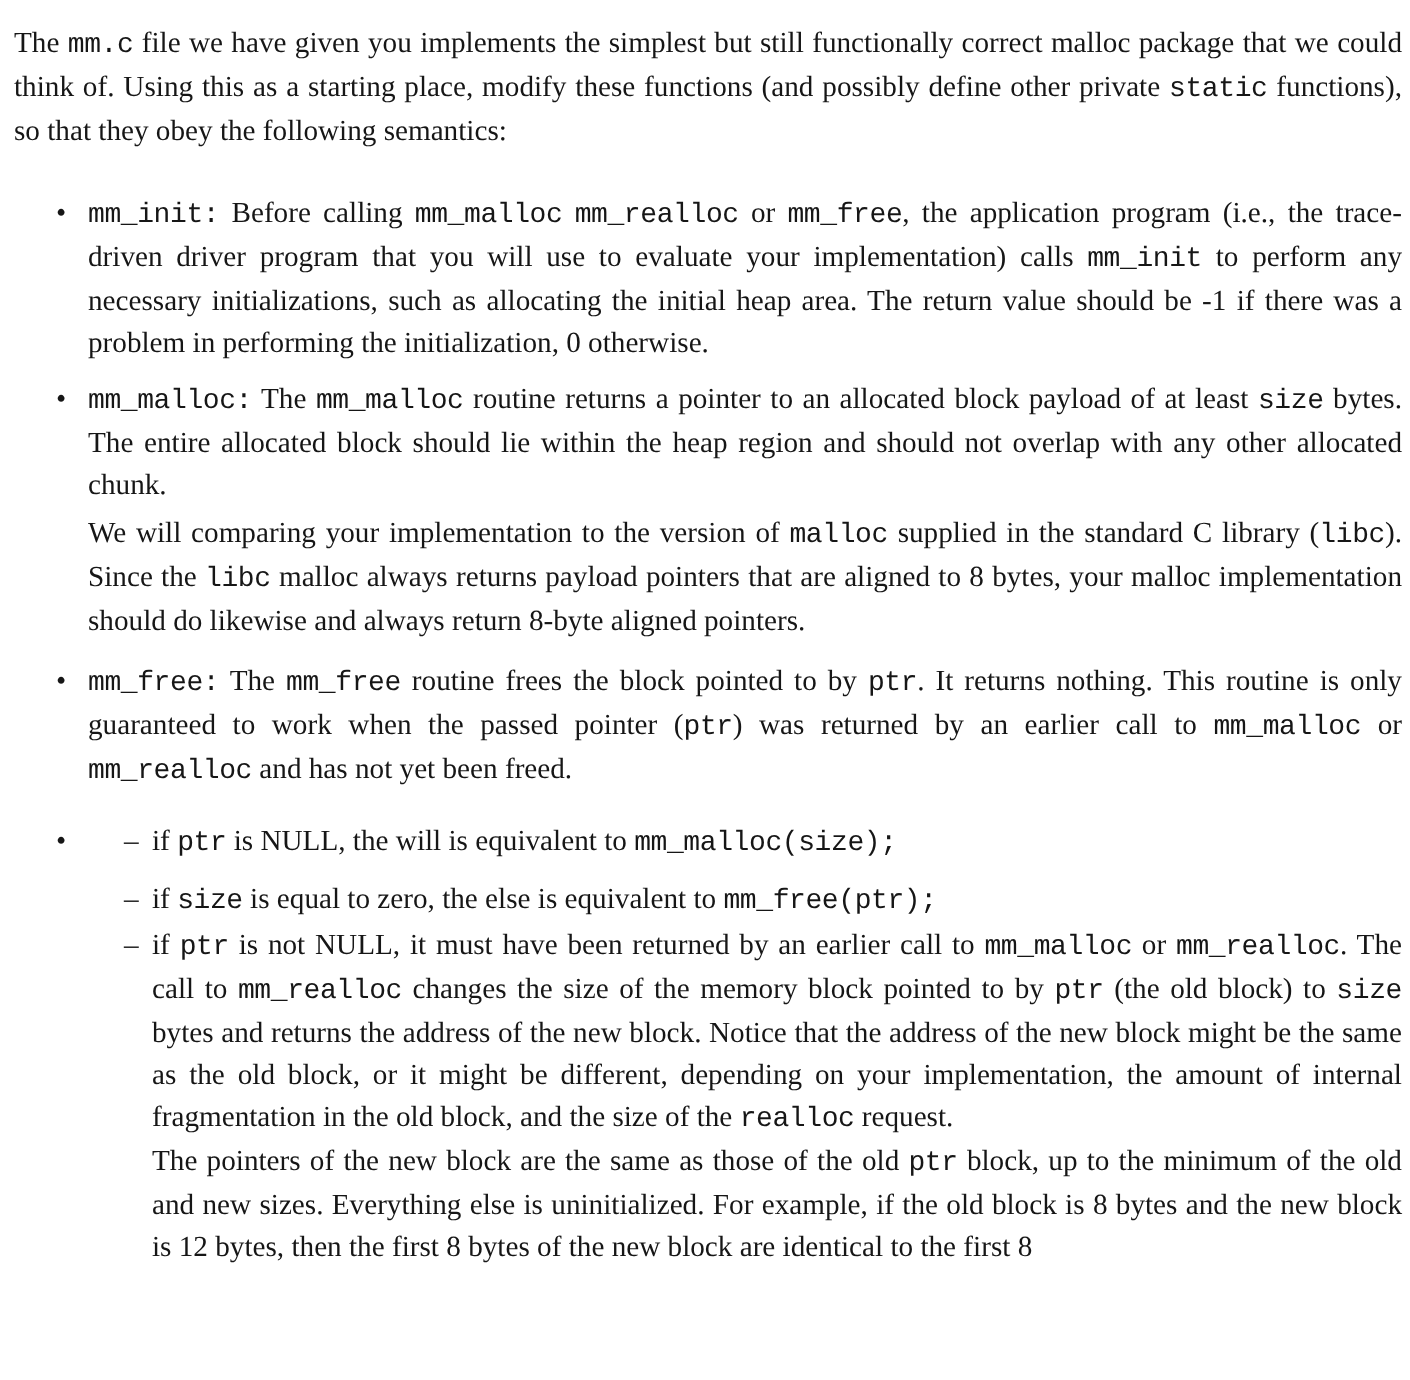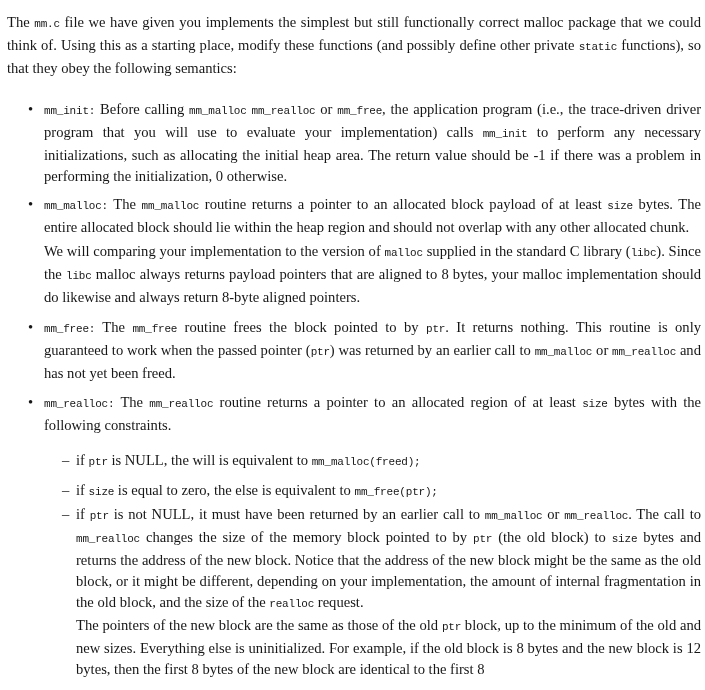--- a/index.html
+++ b/index.html
@@ -11,21 +11,21 @@
     font-family: "Liberation Serif", serif;
     font-size: 14.6px;
     line-height: 21px;
     color: #161616;
   }
   .page { padding: 12px 4px 0 7px; }
   .para { text-align: justify; }
   .para:last-child { }
   .mono {
     font-family: "Liberation Mono", monospace;
-    font-size: 11px;
+    font-size: 14px;
     letter-spacing: -0.2px;
   }
   .it { }
   .rm { }
   .item { position: relative; margin-left: 37px; }
   .marker {
     position: absolute;
     left: -16px;
     top: 0;
     width: 14px;
@@ -62,25 +62,24 @@
     <p class="para p2"><span class="rm">We will comparing your implementation to the version of </span><span class="mono">malloc</span><span class="rm"> supplied in the standard C library (</span><span class="mono">libc</span><span class="rm">). Since the </span><span class="mono">libc</span><span class="rm"> malloc always returns payload pointers that are aligned to 8 bytes, your malloc implementation should do likewise and always return 8-byte aligned pointers.</span></p>
   </div>
 
   <div class="item item-3">
     <span class="marker">•</span>
     <p class="para"><span class="mono">mm_free:</span><span class="rm"> The </span><span class="mono">mm_free</span><span class="rm"> routine frees the block pointed to by </span><span class="mono">ptr</span><span class="rm">. It returns nothing. This routine is only guaranteed to work when the passed pointer (</span><span class="mono">ptr</span><span class="rm">) was returned by an earlier call to </span><span class="mono">mm_malloc</span><span class="rm"> or </span><span class="mono">mm_realloc</span><span class="rm"> and has not yet been freed.</span></p>
   </div>
 
   <div class="item item-4">
     <span class="marker">•</span>
-    <p class="para"><span class="mono">mm_realloc:</span><span class="rm"> The </span><span class="mono">mm_realloc</span><span class="rm"> routine returns a pointer to an allocated region of at least </span><span class="mono">size</span><span class="rm"> bytes with the following constraints.</span></p>
 
     <div class="sub sub-1">
       <span class="marker">–</span>
-      <p class="para"><span class="rm">if </span><span class="mono">ptr</span><span class="rm"> is NULL, the will is equivalent to </span><span class="mono">mm_malloc(freed);</span></p>
+      <p class="para"><span class="rm">if </span><span class="mono">ptr</span><span class="rm"> is NULL, the will is equivalent to </span><span class="mono">mm_malloc(size);</span></p>
     </div>
 
     <div class="sub sub-2">
       <span class="marker">–</span>
       <p class="para"><span class="rm">if </span><span class="mono">size</span><span class="rm"> is equal to zero, the else is equivalent to </span><span class="mono">mm_free(ptr);</span></p>
     </div>
 
     <div class="sub sub-3">
       <span class="marker">–</span>
       <p class="para"><span class="rm">if </span><span class="mono">ptr</span><span class="rm"> is not NULL, it must have been returned by an earlier call to </span><span class="mono">mm_malloc</span><span class="rm"> or </span><span class="mono">mm_realloc</span><span class="rm">. The call to </span><span class="mono">mm_realloc</span><span class="rm"> changes the size of the memory block pointed to by </span><span class="mono">ptr</span><span class="rm"> (the </span><span class="it">old block</span><span class="rm">) to </span><span class="mono">size</span><span class="rm"> bytes and returns the address of the new block. Notice that the address of the new block might be the same as the old block, or it might be different, depending on your implementation, the amount of internal fragmentation in the old block, and the size of the </span><span class="mono">realloc</span><span class="rm"> request.</span></p>

